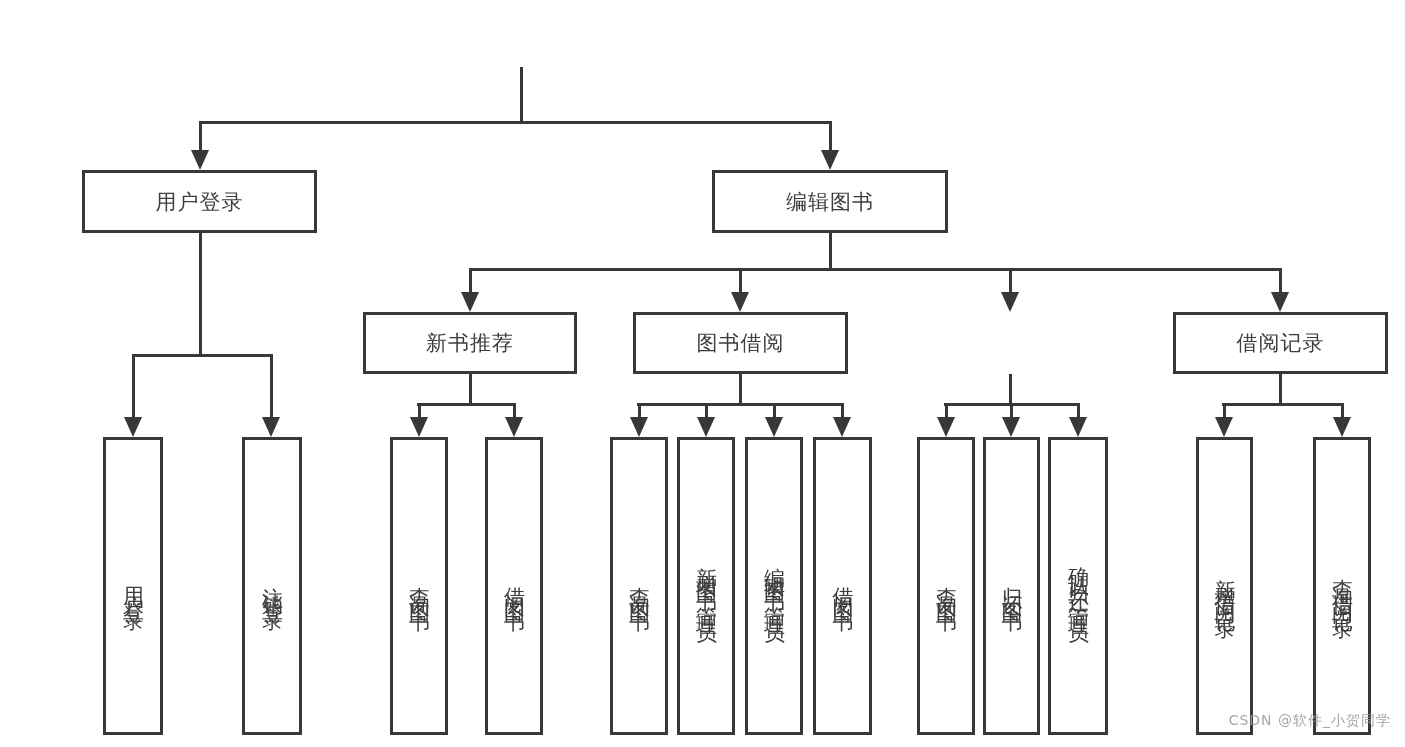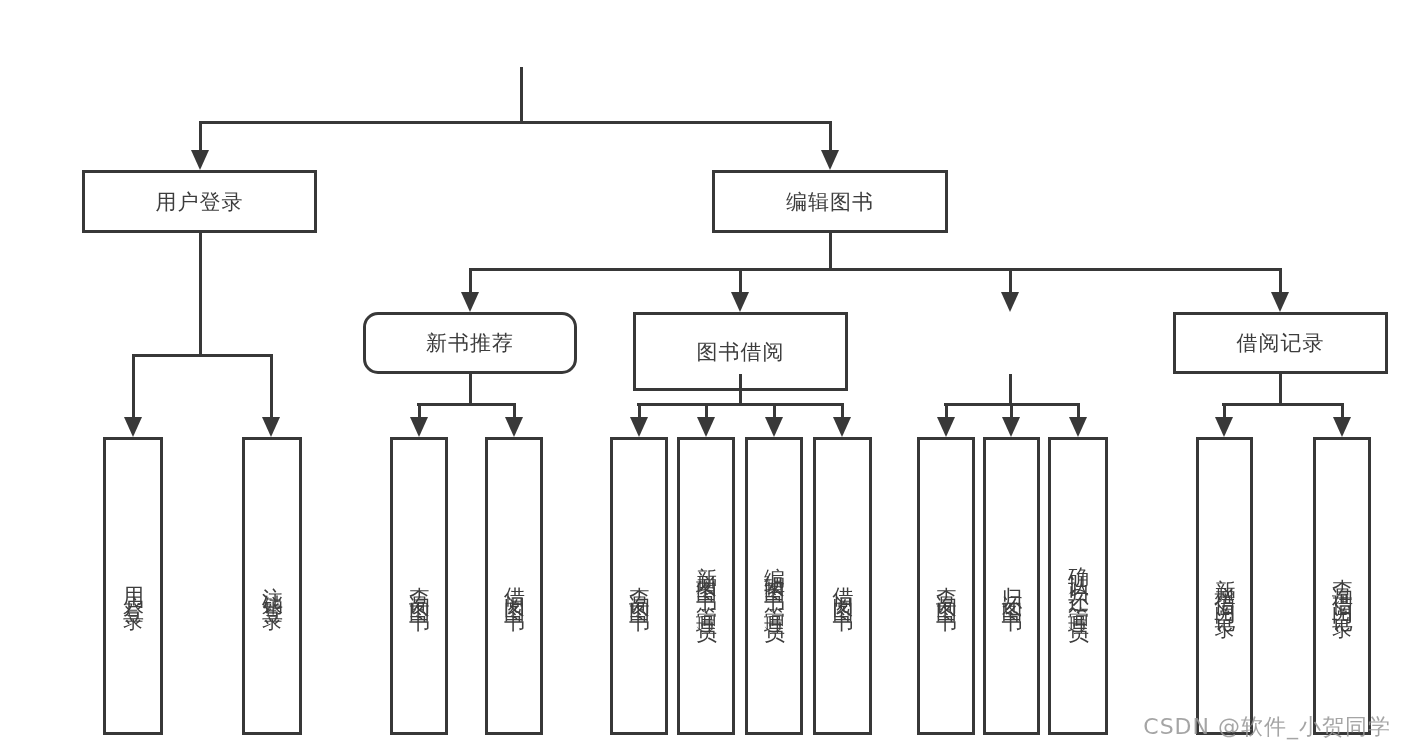--- a/index.html
+++ b/index.html
@@ -43,21 +43,21 @@
     width: 0;
     height: 0;
     border-left: 9px solid transparent;
     border-right: 9px solid transparent;
     border-top: 20px solid #383838;
   }
   .watermark {
     position: absolute;
     top: 712px;
     right: 14px;
-    font-size: 22px;
+    font-size: 14px;
     color: rgba(153,153,153,0.88);
     letter-spacing: 1px;
     z-index: 10;
     white-space: nowrap;
   }
 </style>
 </head>
 <body>
 
 <div id="canvas">
@@ -84,22 +84,22 @@
   <div class="hline" style="left:469px; top:268px; width:813px;"></div>
   <div class="vline" style="left:469px; top:268px; height:26px;"></div>
   <div class="arrow" style="left:461px; top:292px;"></div>
   <div class="vline" style="left:739px; top:268px; height:26px;"></div>
   <div class="arrow" style="left:731px; top:292px;"></div>
   <div class="vline" style="left:1009px; top:268px; height:26px;"></div>
   <div class="arrow" style="left:1001px; top:292px;"></div>
   <div class="vline" style="left:1279px; top:268px; height:26px;"></div>
   <div class="arrow" style="left:1271px; top:292px;"></div>
 
-  <div class="node" style="left:363px; top:312px; width:214px; height:62px;border-radius:15px;">新书推荐</div>
-  <div class="node" style="left:633px; top:312px; width:215px; height:79px;">图书借阅</div>
+  <div class="node" style="left:363px; top:312px; width:214px; height:62px;">新书推荐</div>
+  <div class="node" style="left:633px; top:312px; width:215px; height:62px;">图书借阅</div>
   <div class="node" style="left:1173px; top:312px; width:215px; height:62px;">借阅记录</div>
 
   <div class="vline" style="left:469px; top:374px; height:32px;"></div>
   <div class="hline" style="left:417px; top:403px; width:99px;"></div>
   <div class="vline" style="left:418px; top:403px; height:16px;"></div>
   <div class="arrow" style="left:410px; top:417px;"></div>
   <div class="vline" style="left:513px; top:403px; height:16px;"></div>
   <div class="arrow" style="left:505px; top:417px;"></div>
 
   <div class="vline" style="left:739px; top:374px; height:32px;"></div>

